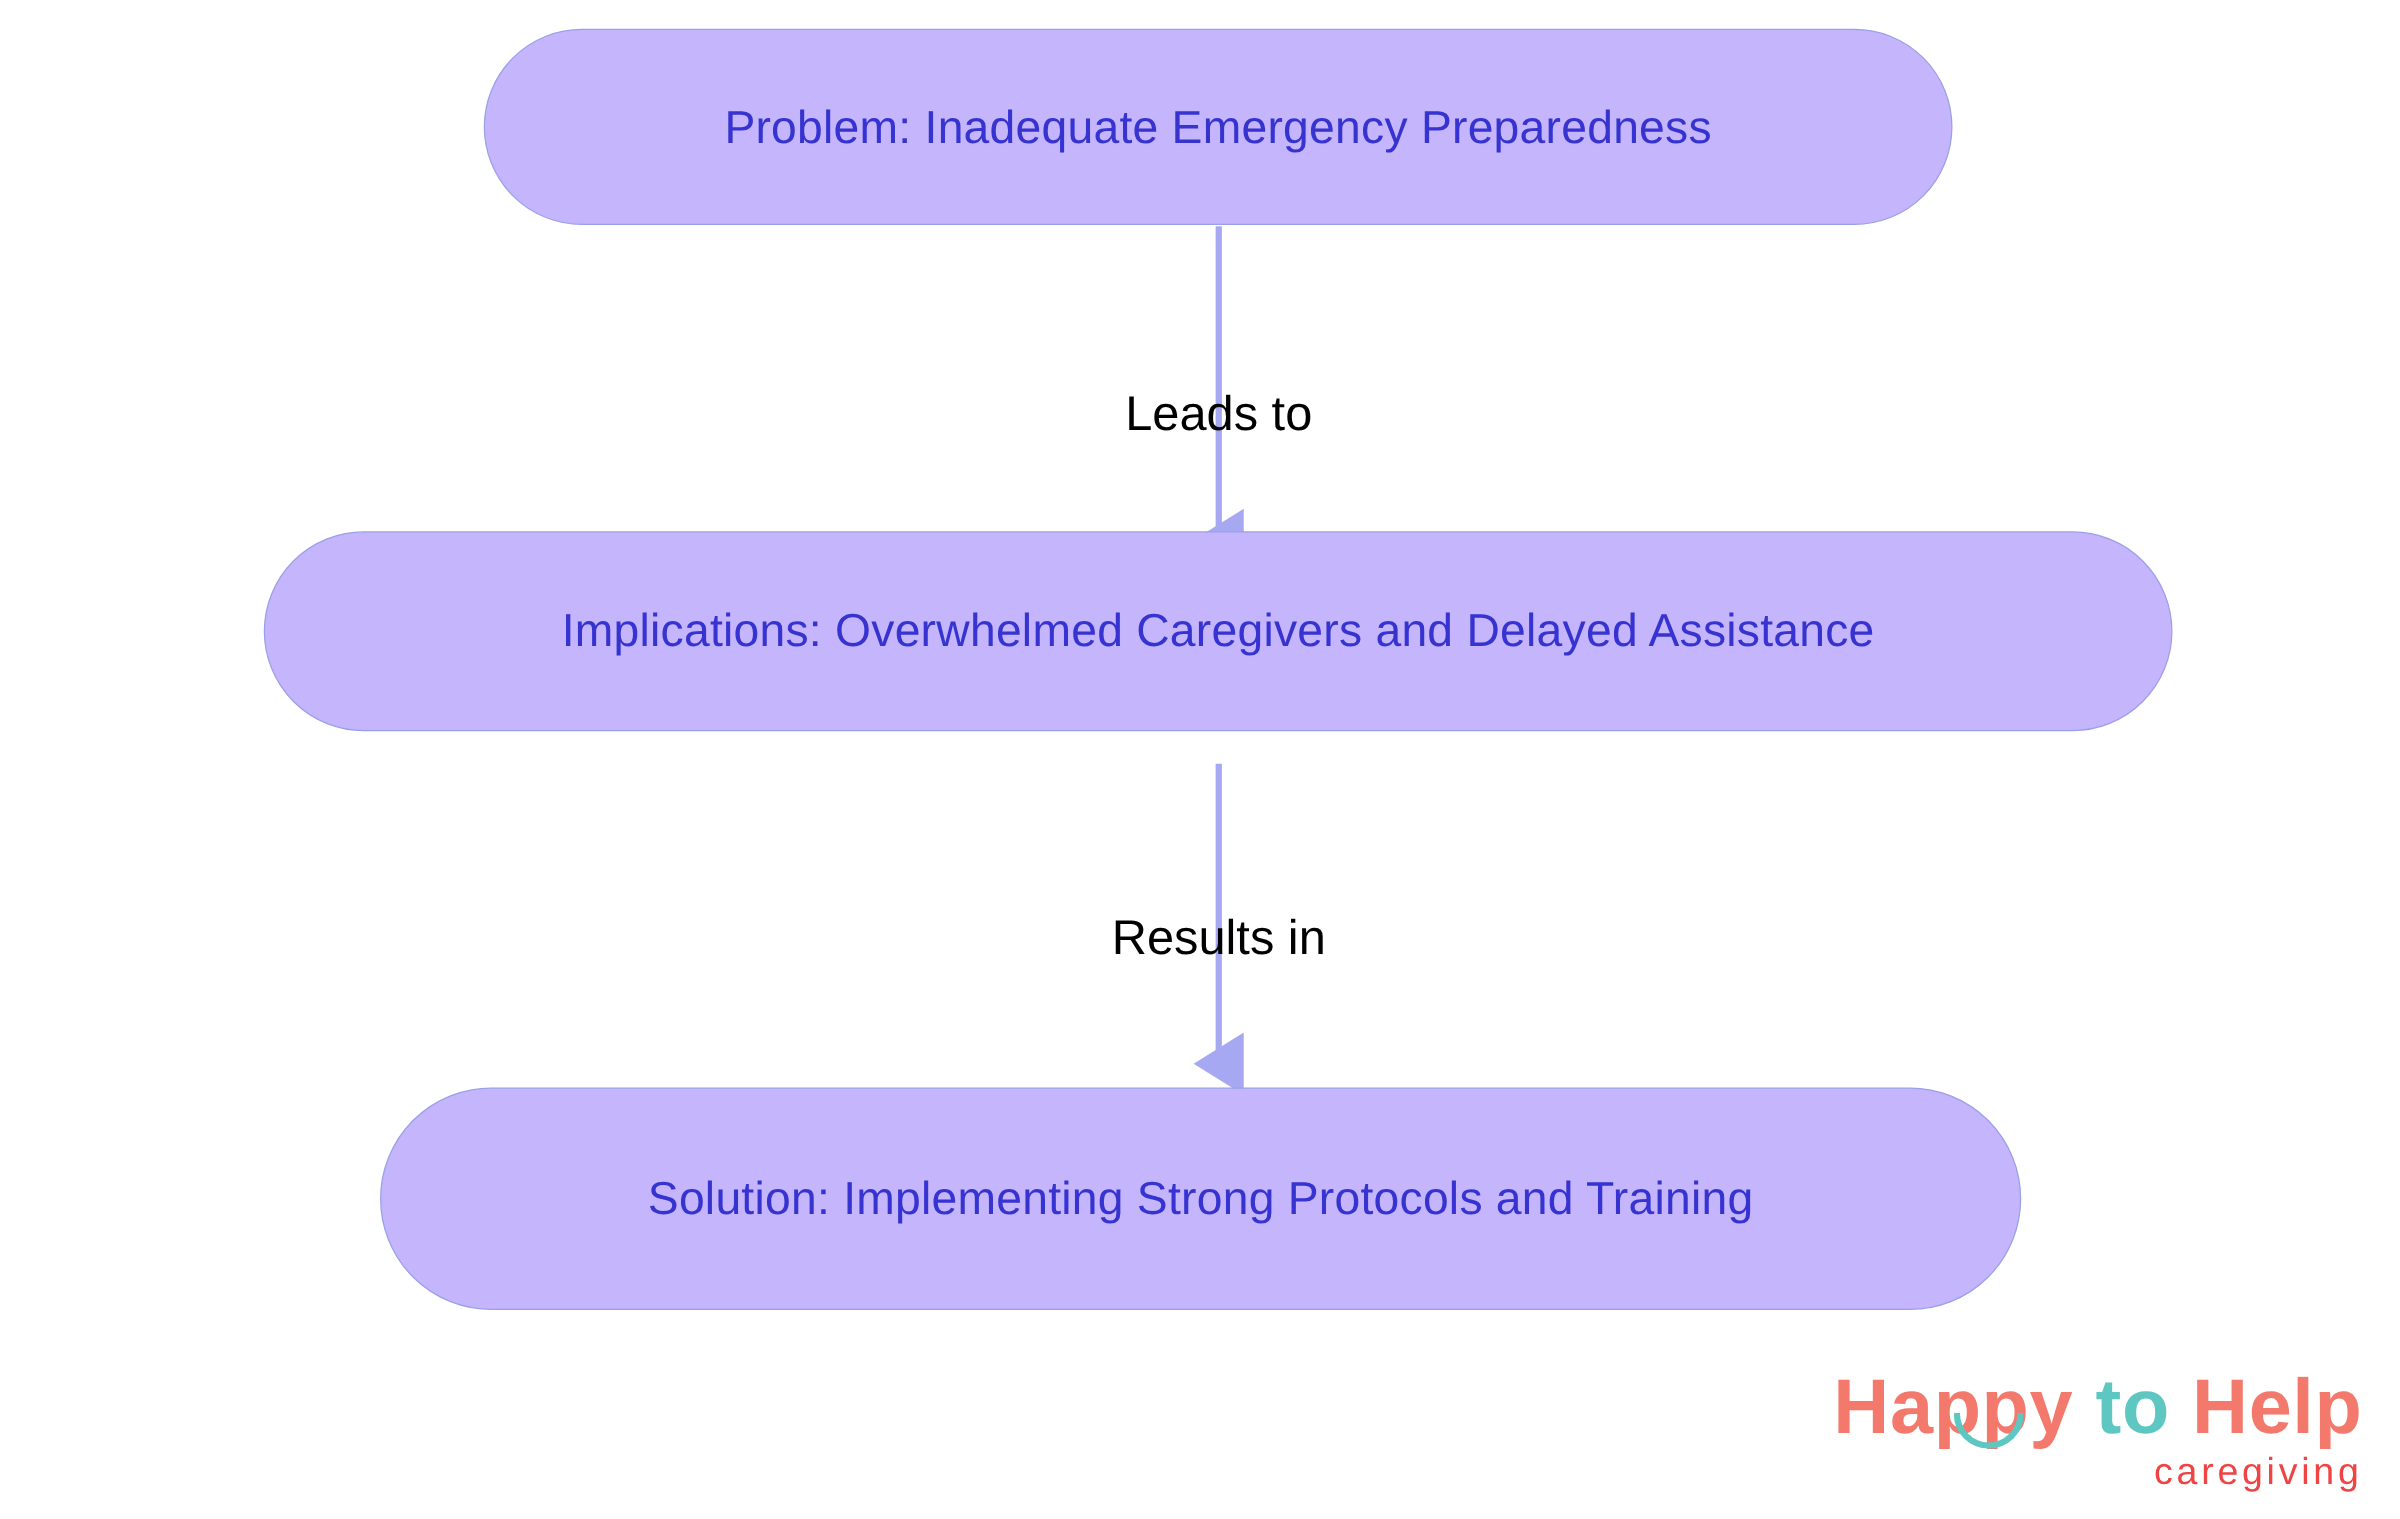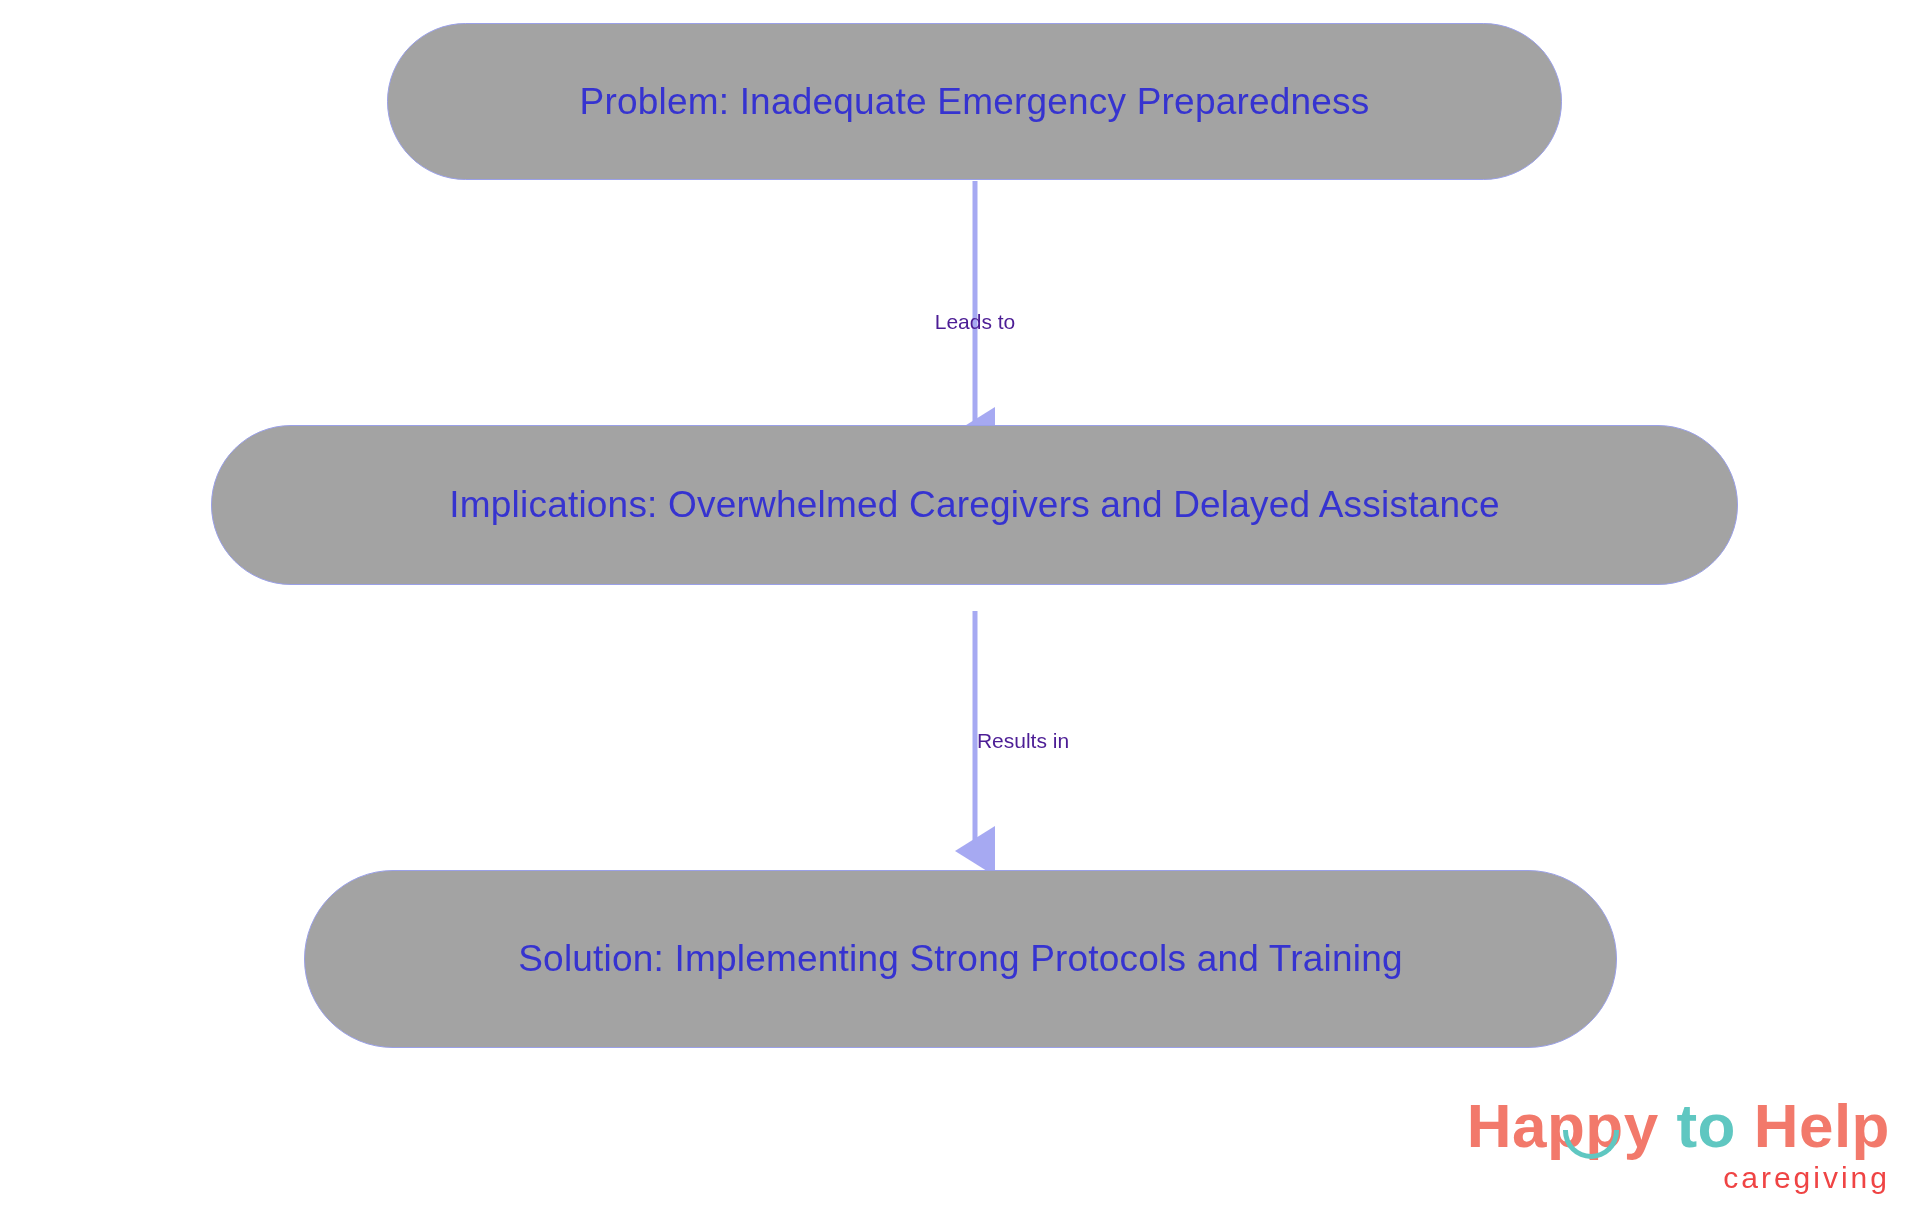--- a/index.html
+++ b/index.html
@@ -16,21 +16,21 @@
   }
   .canvas {
     position: absolute;
     left: 0; top: 0;
     width: 1920px;
     height: 1215px;
   }
   .node {
     position: absolute;
     box-sizing: border-box;
-    background: #a3a3a3;
+    background: #c4b5fd;
     border: 1.5px solid #9aa0e8;
     border-radius: 90px;
     display: flex;
     align-items: center;
     justify-content: center;
     color: #3633d0;
     font-size: 37px;
     letter-spacing: 0.2px;
     text-align: center;
     padding: 0 40px;
@@ -48,27 +48,27 @@
     height: 160px;
   }
   #node-solution {
     left: 304px;
     top: 870px;
     width: 1313px;
     height: 178px;
   }
   .edge-label {
     position: absolute;
-    color: #4c1d95;
-    font-size: 21px;
+    color: #000000;
+    font-size: 39px;
     white-space: nowrap;
     transform: translateX(-50%);
   }
   #edge-label-1 { left: 975px; top: 310px; }
-  #edge-label-2 { left: 975px; top: 729px; margin-left: 48px; }
+  #edge-label-2 { left: 975px; top: 729px; }
 
   .arrow-svg {
     position: absolute;
     left: 0; top: 0;
     width: 1920px;
     height: 1215px;
     pointer-events: none;
   }
 
   .logo {

